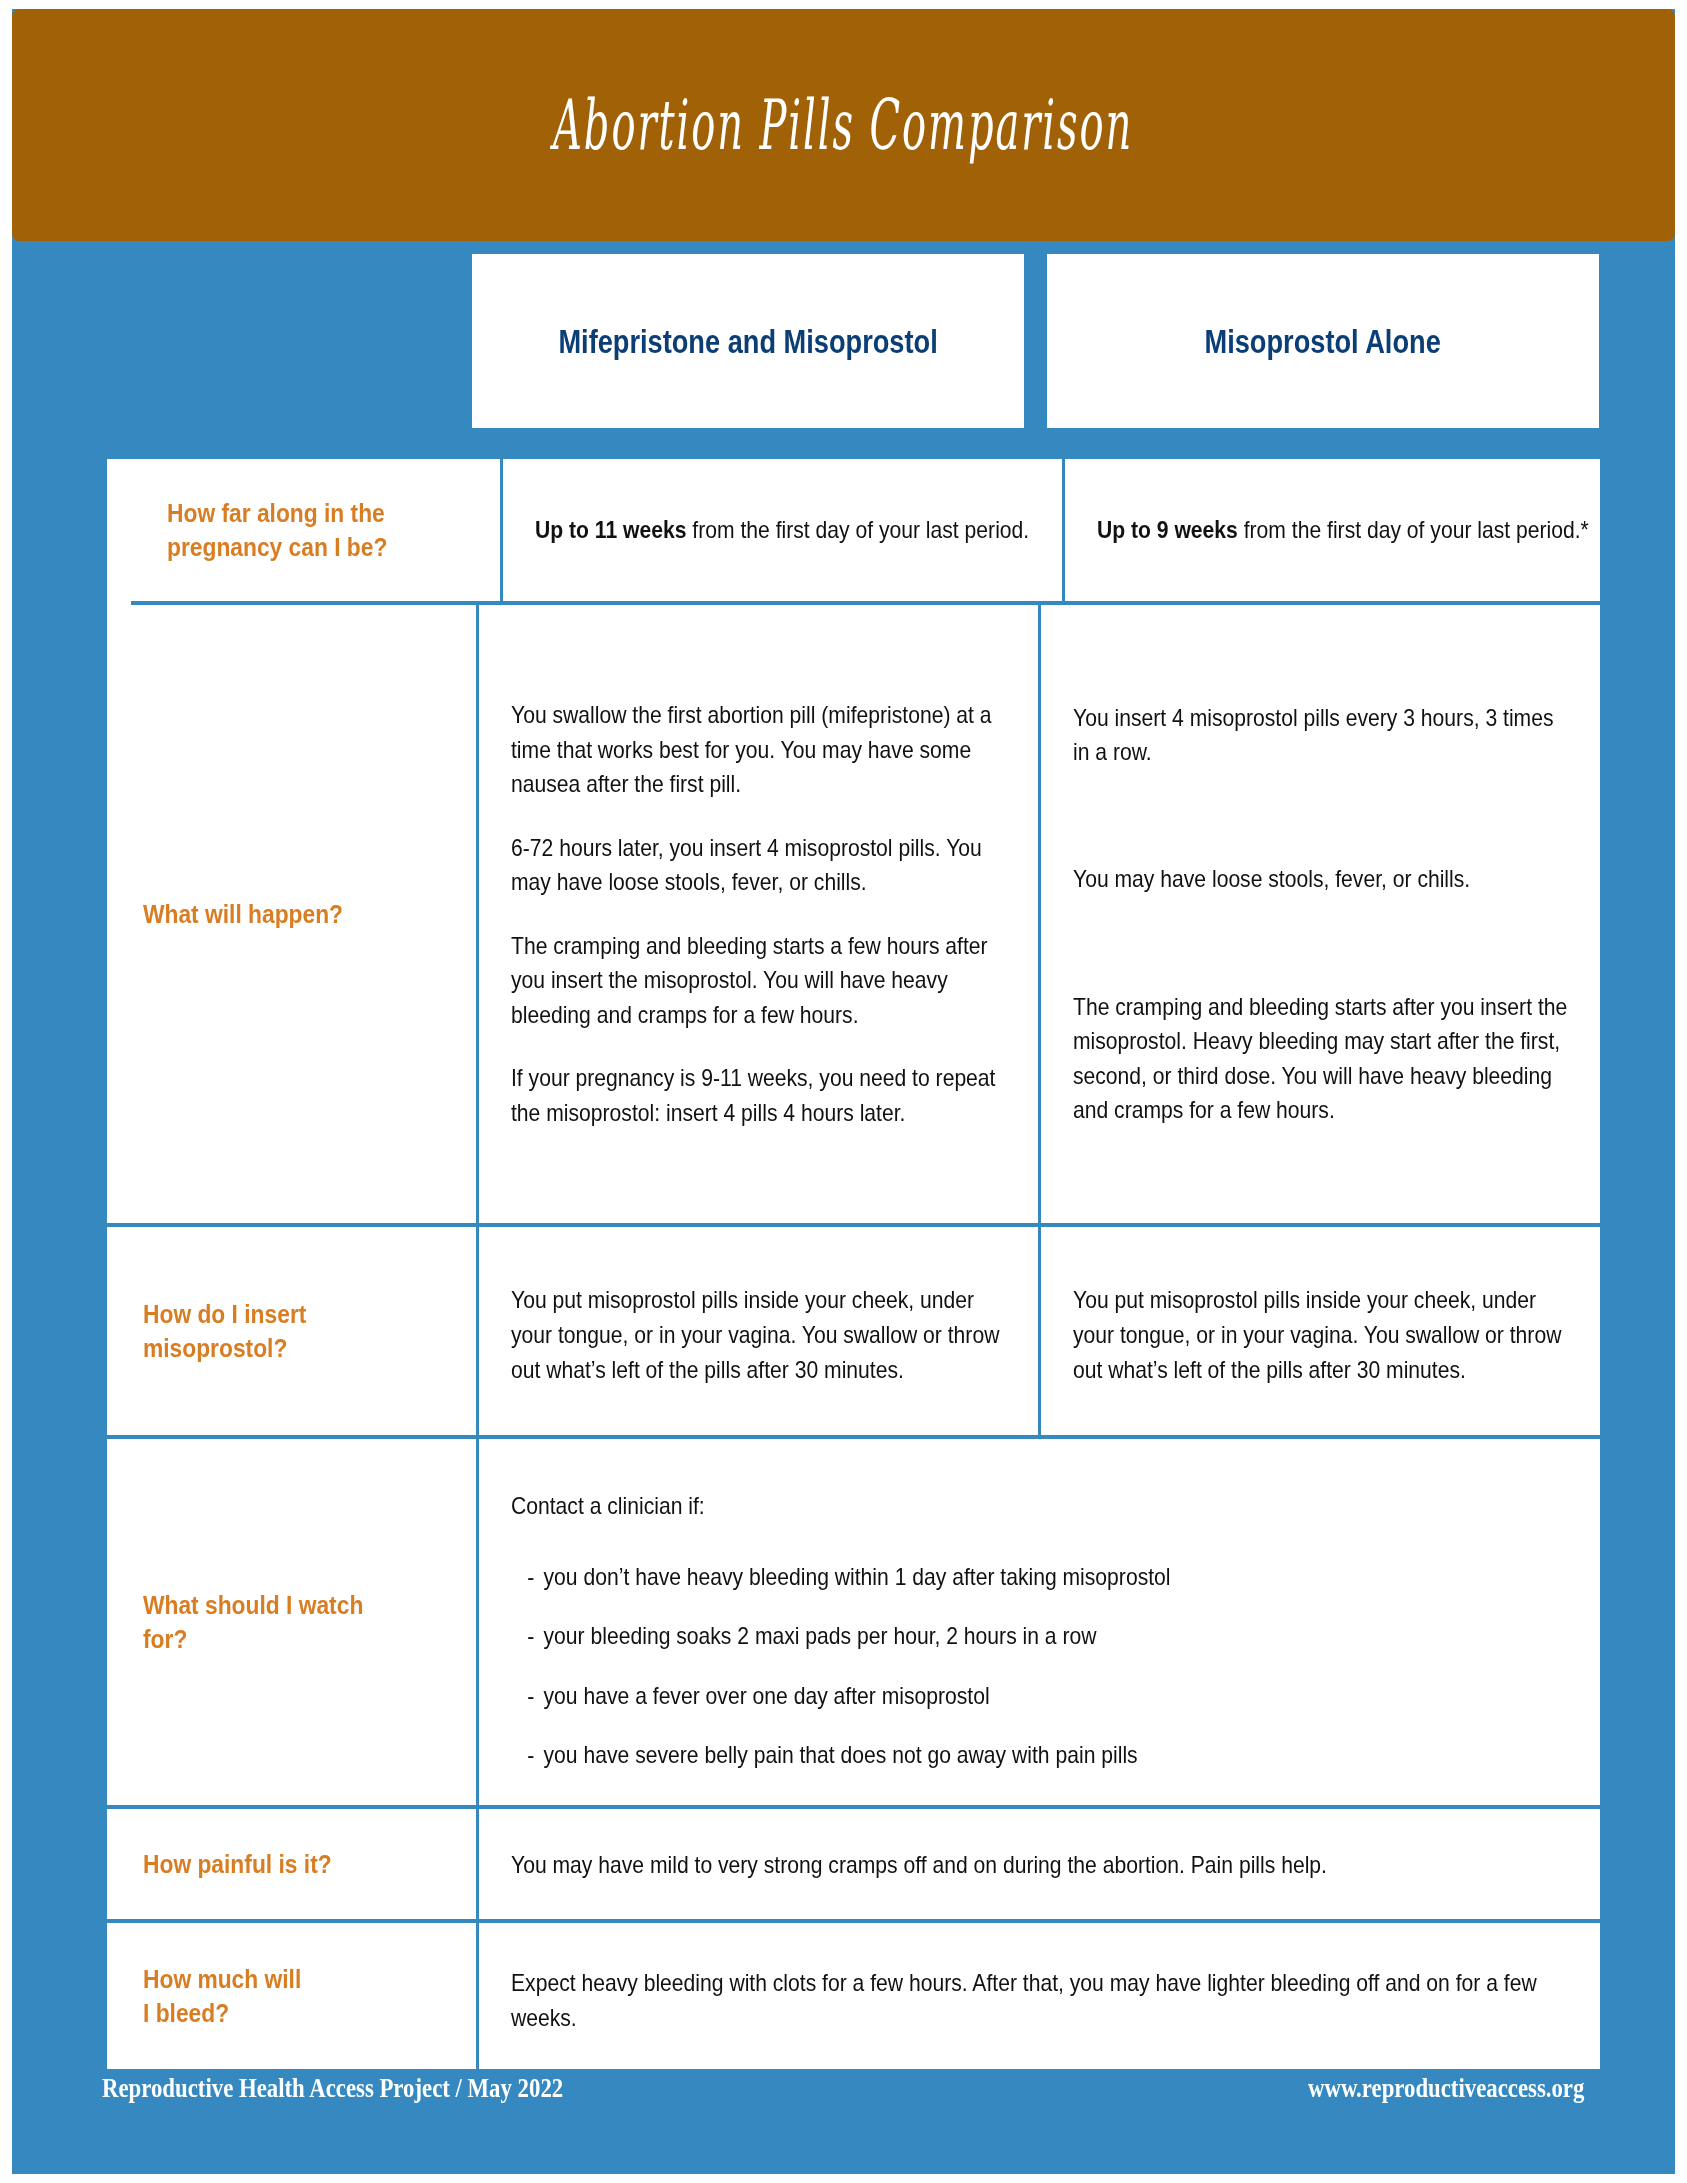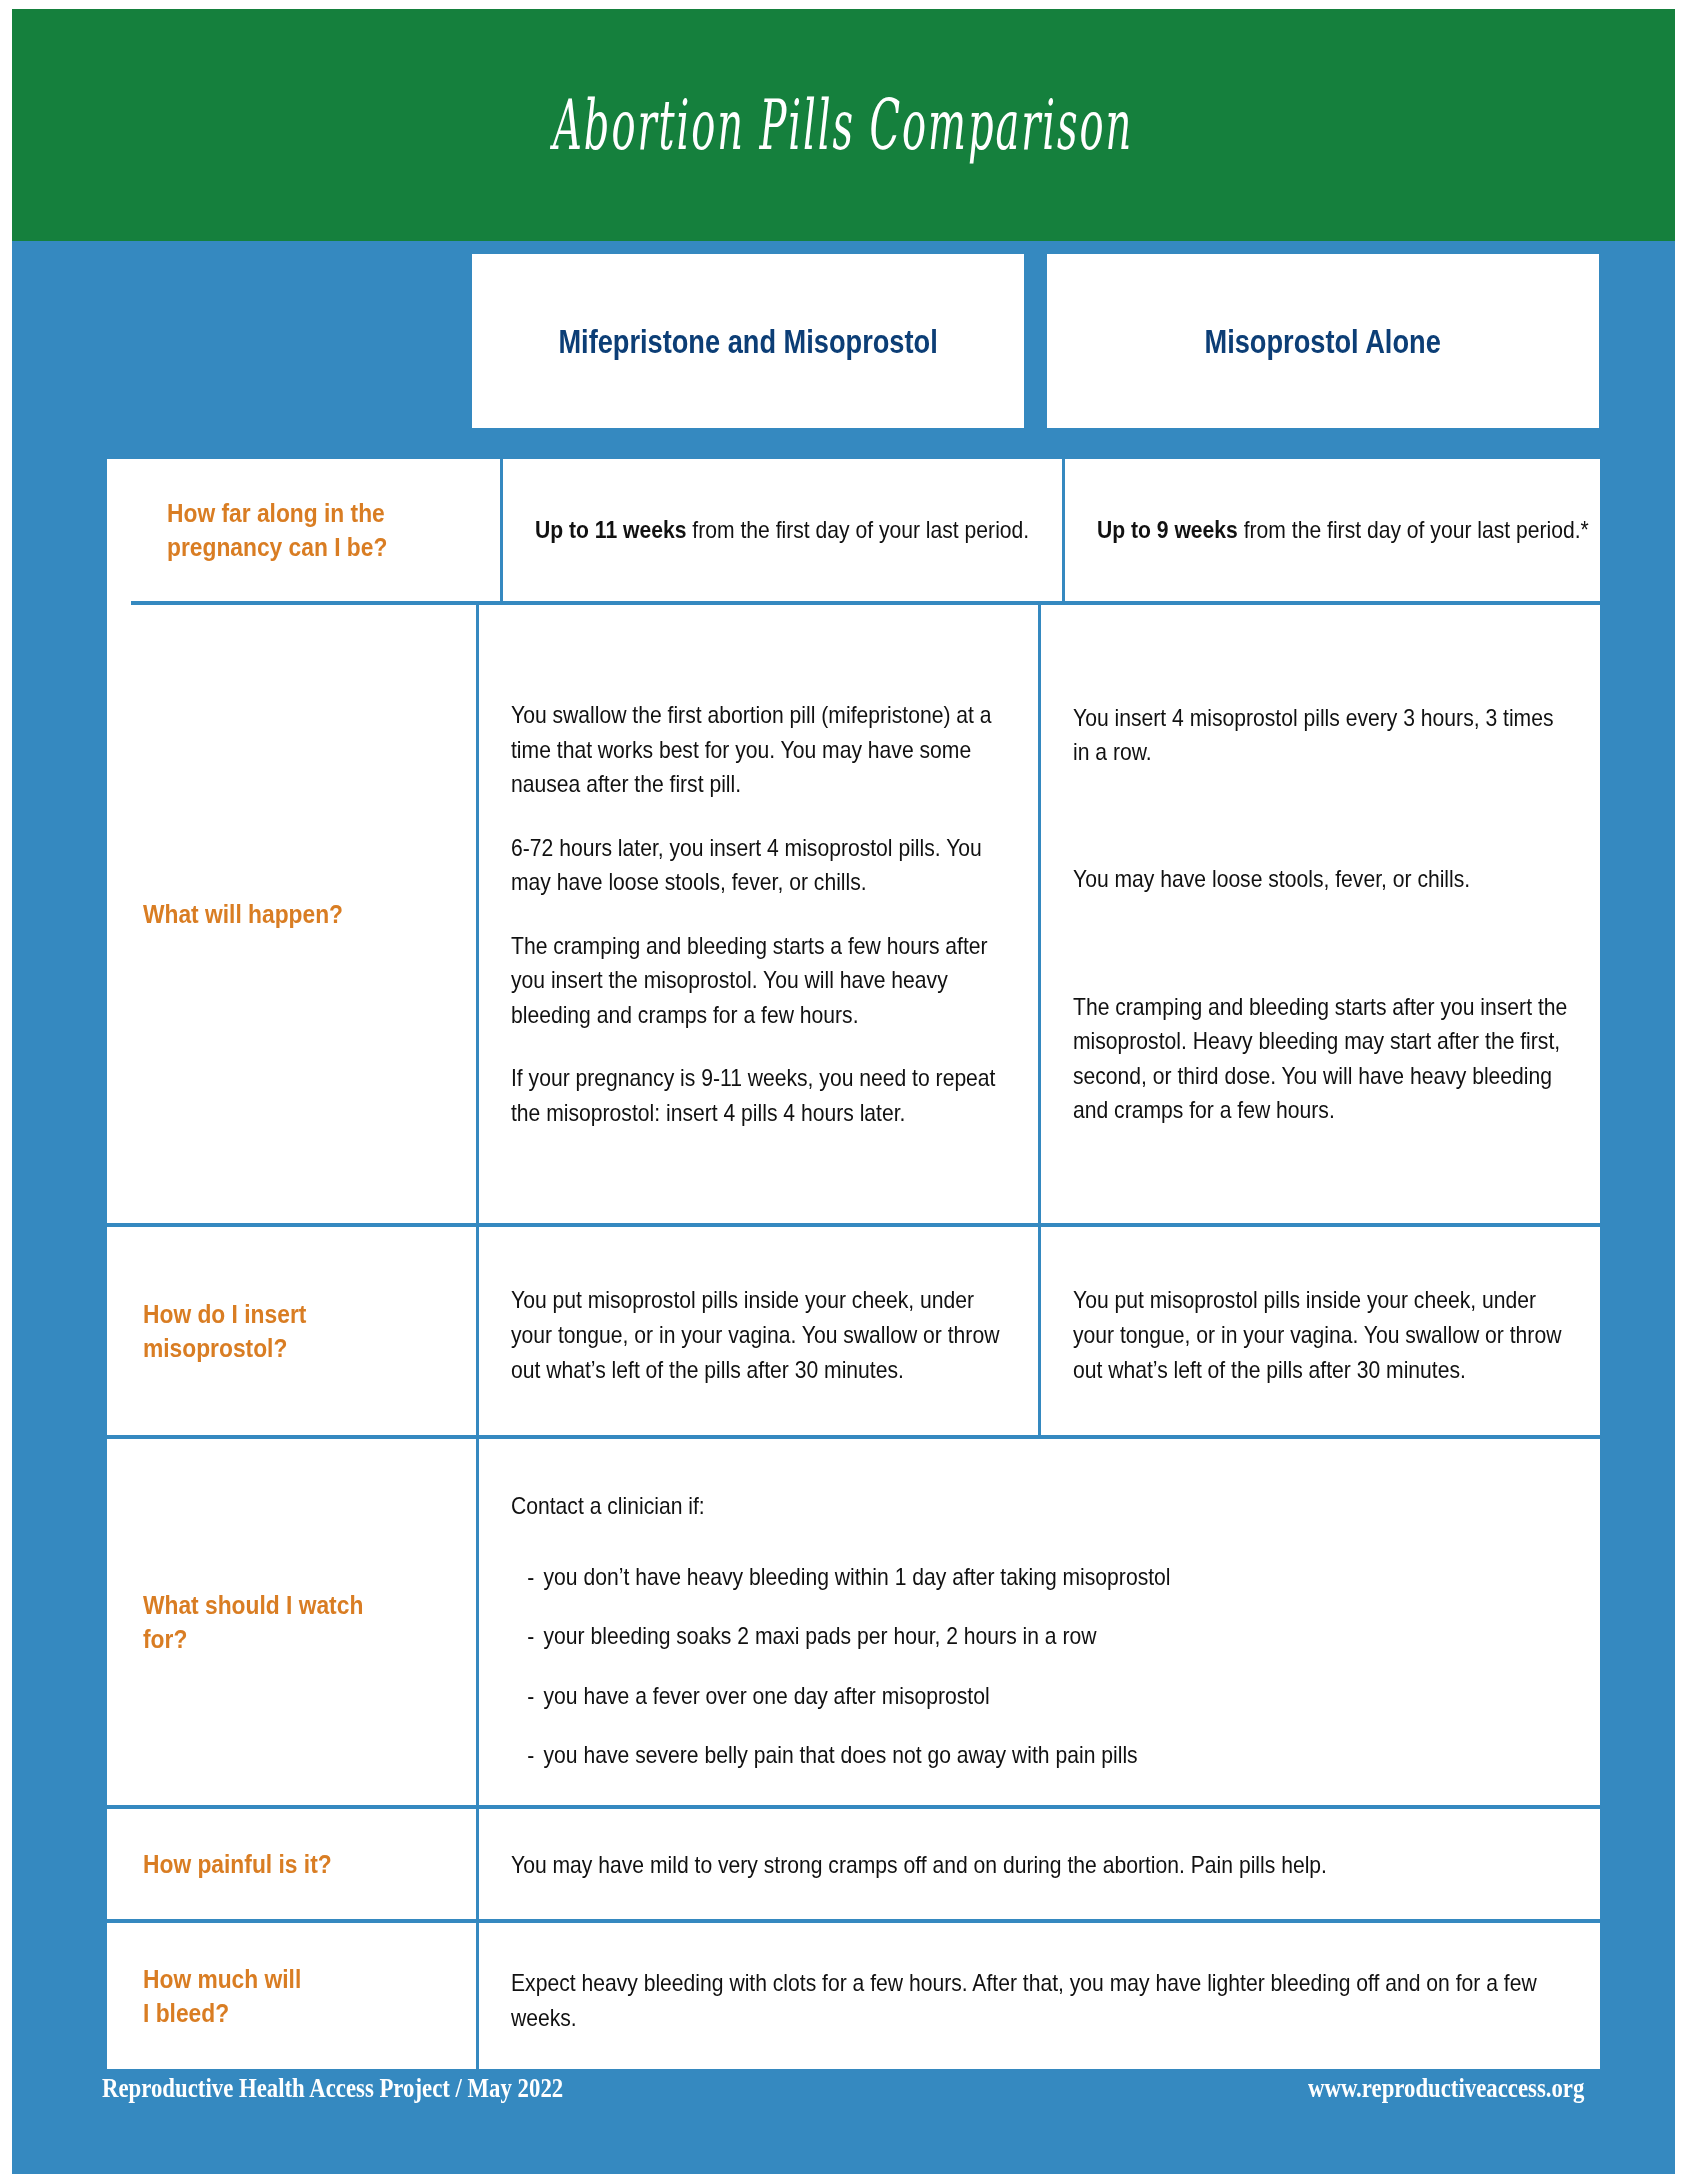--- a/index.html
+++ b/index.html
@@ -30,24 +30,25 @@
     box-sizing: border-box;
   }
 
   
   .title-band {
     position: absolute;
     left: 0;
     top: 0;
     width: 100%;
     height: 232px;
-    background: #15803d;
+    background: #a16207;
     display: flex;
     align-items: center;
     justify-content: center;
+    border-radius: 7px;
   }
   .title-text {
     color: #ffffff;
     font-family: "DejaVu Serif", "Liberation Serif", serif;
     font-style: italic;
     font-weight: 400;
     font-size: 69px;
     letter-spacing: 3.3px;
     transform: scaleX(0.58);
     transform-origin: center center;

